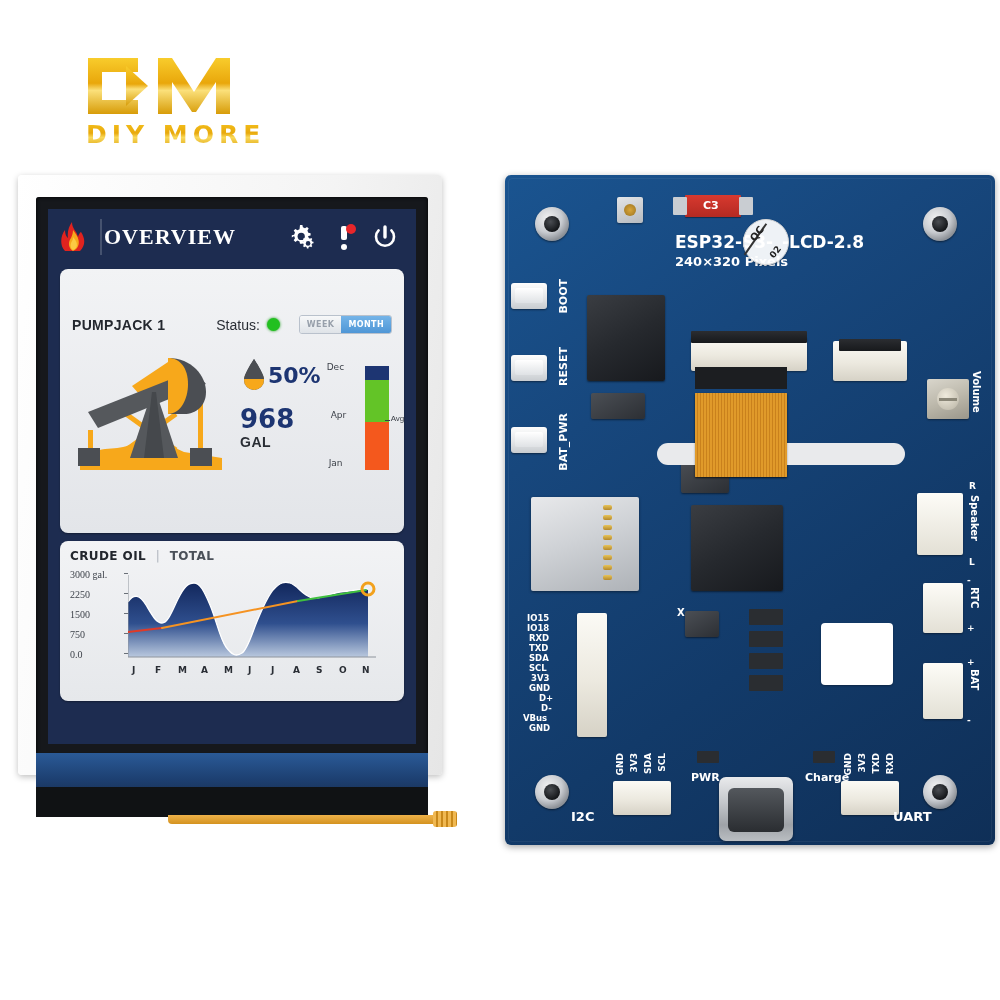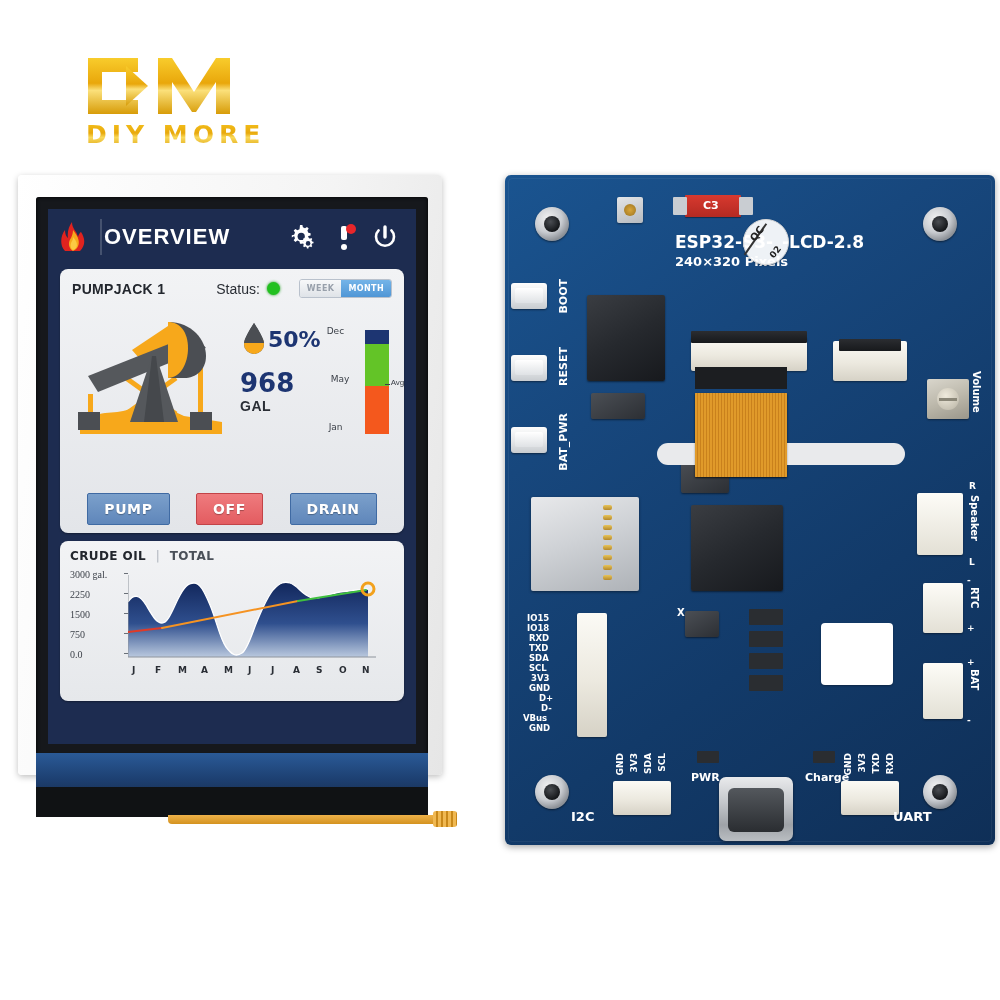--- a/index.html
+++ b/index.html
@@ -58,35 +58,35 @@
   .fpc-coil { position:absolute; left:415px; top:636px; width:24px; height:16px;
     background:repeating-linear-gradient(90deg,#f0b851 0 3px,#c8881a 3px 5px); border-radius:3px;}
   .fpc-num { position:absolute; right:6px; top:14px; font-size:8px; color:#fff; font-family:"DejaVu Sans Mono",monospace;}
 
   
   .ui-header { height: 56px; display: flex; align-items: center; padding: 0 12px; position:relative; }
   .hdr-divider { position:absolute; left:52px; top:10px; width:2px; height:36px; background:rgba(255,255,255,.18);}
   .flame { width: 26px; height: 30px; position: relative; flex: 0 0 auto; margin-right: 18px;}
   .ui-title {
     color:#fff; font-size:22px; font-weight:bold; letter-spacing:1px;
-    font-family:Liberation Sans, sans-serif;
+    font-family:Liberation Serif, serif;
   }
   .hdr-icons { margin-left:auto; display:flex; align-items:center; gap:20px; padding-right:6px;}
   .icon-w { width:26px; height:26px; position:relative; }
   .bang { position:relative; width:16px; height:26px; }
   .bang .bar { position:absolute; left:5px; top:2px; width:6px; height:14px; background:#fff; border-radius:2px;}
   .bang .dot { position:absolute; left:5px; top:20px; width:6px; height:6px; background:#fff; border-radius:50%;}
   .bang .red { position:absolute; left:10px; top:0px; width:10px; height:10px; background:#e8262a; border-radius:50%;}
 
   .card {
     margin: 4px 12px 0 12px; background: linear-gradient(180deg,#f2f3f5 0%,#e3e5e9 100%);
     border-radius: 8px; padding: 10px 12px 0 12px; height: 264px; position: relative;
     box-shadow: 0 1px 2px rgba(0,0,0,.35);
   }
-  .card-top { display:flex; align-items:center; }
+  .card-top { display:flex; align-items:center;margin-top:36px; }
   .pj-name { font-size:14px; font-weight:bold; color:#23272e; letter-spacing:.3px; }
   .status-wrap { margin-left:auto; display:flex; align-items:center; gap:7px; }
   .status-lbl { font-size:14px; color:#2a2e35; }
   .status-led { width:13px; height:13px; border-radius:50%; background:#22c020; box-shadow:0 0 3px #1a9c18;}
   .seg { margin-left:12px; display:flex; border-radius:3px; overflow:hidden; border:1px solid #b9c1cc;}
   .seg div { font-size:8px; font-weight:bold; padding:4px 7px; letter-spacing:.4px;
              font-family:"DejaVu Sans",sans-serif;}
   .seg .off { background:linear-gradient(180deg,#f7f8f9,#dfe3e8); color:#98a0ab; }
   .seg .on  { background:linear-gradient(180deg,#74b4e8,#4f96d6); color:#fff; }
 
@@ -332,36 +332,31 @@
               </svg>
             </div>
             <div class="pct">50%</div>
           </div>
           <div class="big-num">968</div>
           <div class="unit">GAL</div>
         </div>
 
         <div class="sbar-wrap">
           <div class="sbar-lbl" style="left:6px; top:22px;">Dec</div>
-          <div class="sbar-lbl" style="left:10px; top:70px;">May</div>
+          <div class="sbar-lbl" style="left:10px; top:70px;">Apr</div>
           <div class="sbar-lbl" style="left:8px; top:118px;">Jan</div>
           <div class="sbar">
             <div class="s1" style="height:14px"></div>
             <div class="s2" style="height:42px"></div>
             <div class="s3" style="height:48px"></div>
           </div>
           <div class="avg-tick">Avg</div>
         </div>
       </div>
 
-      <div class="btn-row">
-        <div class="btn blue">PUMP</div>
-        <div class="btn red">OFF</div>
-        <div class="btn blue">DRAIN</div>
-      </div>
     </div>
 
     <div class="card2">
       <div class="c2-title">
         <span>CRUDE OIL</span>
         <span class="sep">|</span>
         <span class="sub">TOTAL</span>
       </div>
       <div class="plot">
         <div class="ylab" style="top:2px;">3000 gal.</div>

